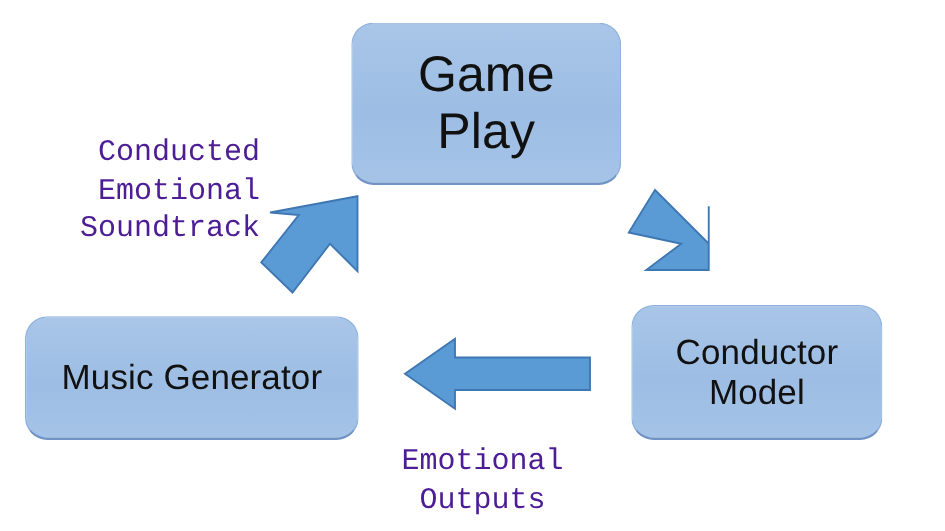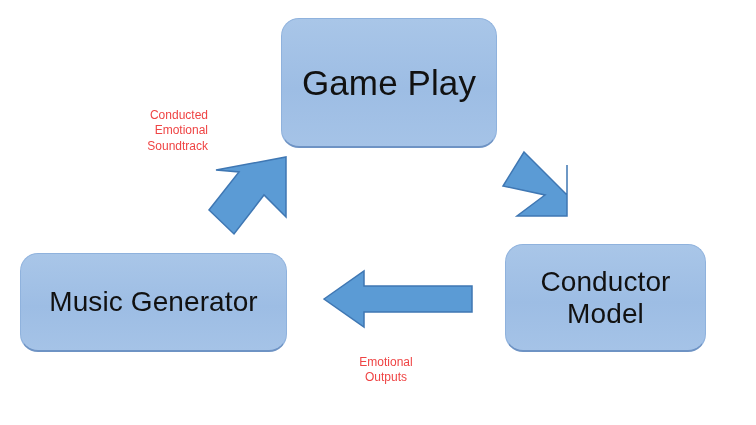--- a/index.html
+++ b/index.html
@@ -30,21 +30,21 @@
     text-align: center;
     color: #111111;
     line-height: 1.12;
     letter-spacing: 0.1px;
   }
   #node-game-play {
     left: 281px;
     top: 18px;
     width: 216px;
     height: 130px;
-    font-size: 35px;
+    font-size: 40px;
   }
   #node-music-generator {
     left: 20px;
     top: 253px;
     width: 267px;
     height: 99px;
     font-size: 28px;
   }
   #node-conductor-model {
     left: 505px;
@@ -81,24 +81,25 @@
   }
   #arrow-left {
     left: 322px;
     top: 268px;
     width: 152px;
     height: 62px;
   }
 
   .edge-label {
     position: absolute;
-    color: #ef4444;
-    font-size: 12px;
+    color: #4c1d95;
+    font-size: 24px;
     line-height: 1.28;
     white-space: pre-line;
+    font-family: Liberation Mono, monospace;
   }
   #label-conducted-soundtrack {
     left: 58px;
     top: 108px;
     width: 150px;
     text-align: right;
   }
   #label-game-state {
     left: 578px;
     top: 132px;

